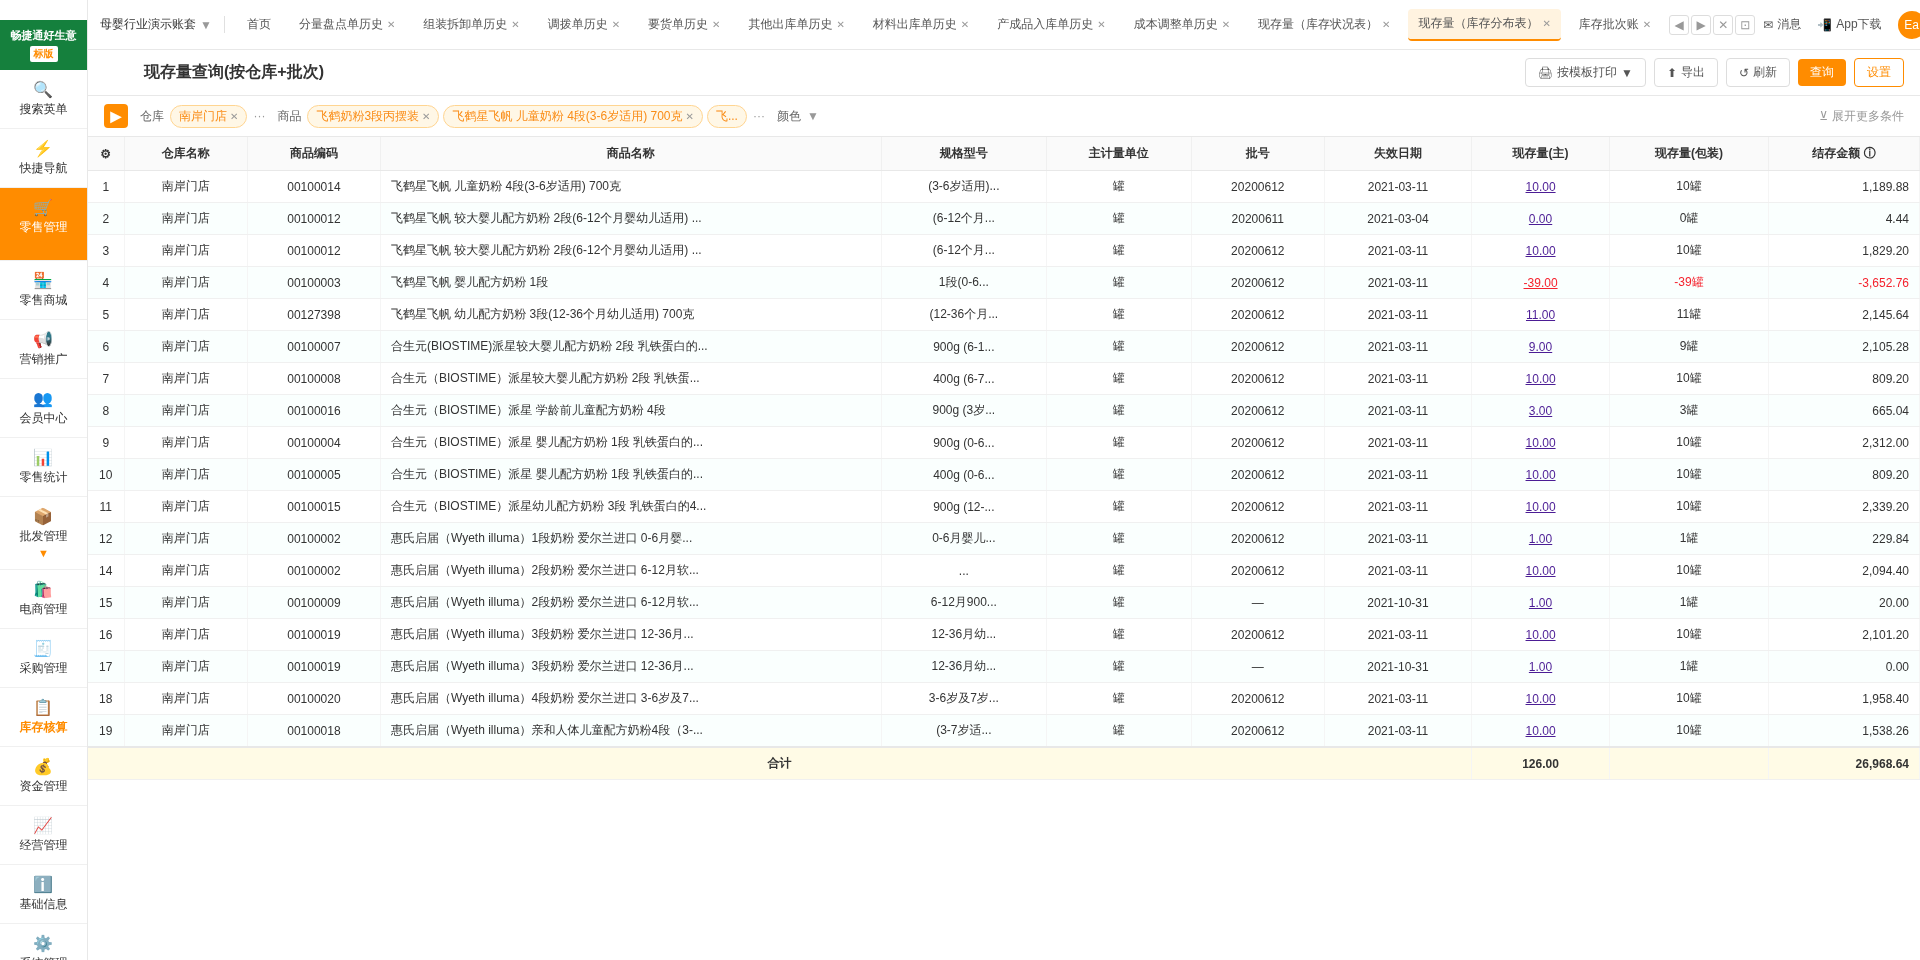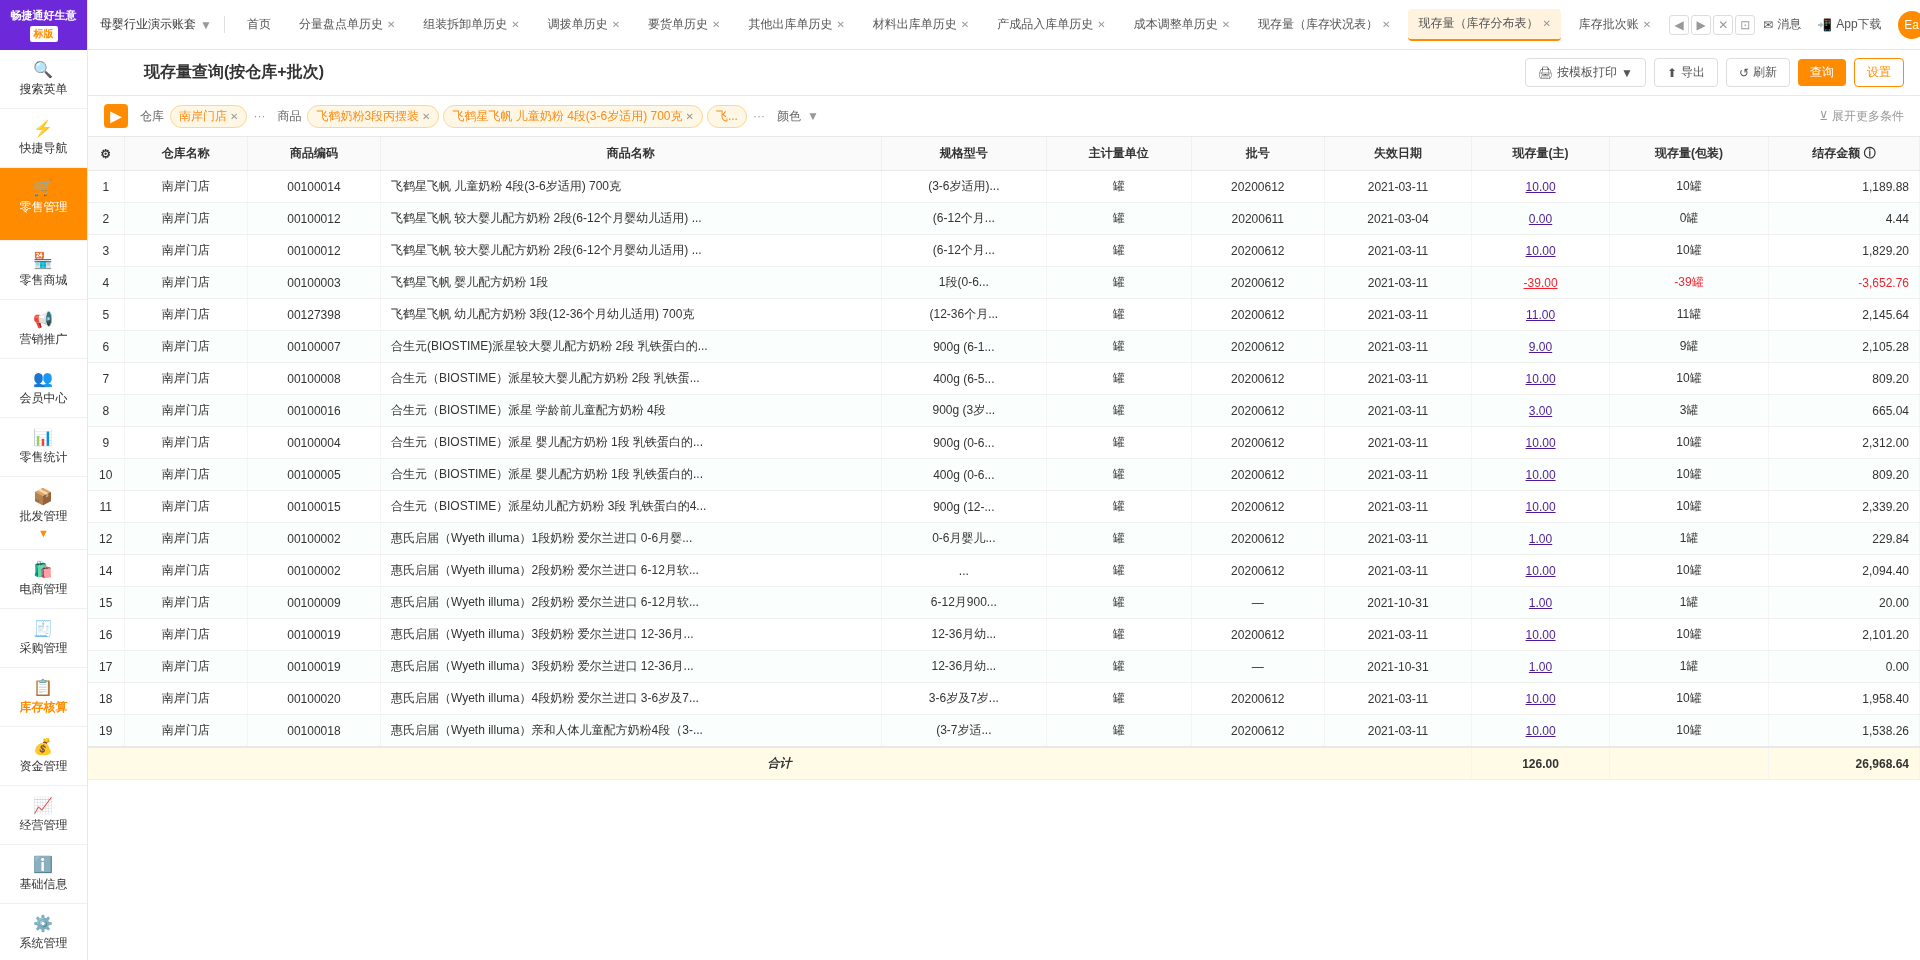--- a/index.html
+++ b/index.html
@@ -1,20 +1,20 @@
 <!DOCTYPE html>
 <html><head>
   <meta charset="utf-8">
   <style>
     * { box-sizing: border-box; margin: 0; padding: 0; font-family: 'Microsoft YaHei', Arial, sans-serif; font-size: 12px; }
     body { background: #f5f5f5; width: 1920px; height: 960px; overflow: hidden; display: flex; }
 
     
     .sidebar { width: 88px; background: #fff; display: flex; flex-direction: column; border-right: 1px solid #e8e8e8; flex-shrink: 0; }
-    .sidebar-logo { background: #6d28d9; padding: 18px 4px; text-align: center; color: #fff; font-size: 11px; font-weight: bold; line-height: 1.4; height: 50px; display: flex; align-items: center; justify-content: center; }
+    .sidebar-logo { background: #15803d; padding: 18px 4px; text-align: center; color: #fff; font-size: 11px; font-weight: bold; line-height: 1.4; height: 50px; display: flex; align-items: center; justify-content: center; margin-top: 20px; }
     .sidebar-item { padding: 10px 4px; text-align: center; font-size: 11px; color: #333; cursor: pointer; border-bottom: 1px solid #f0f0f0; display: flex; flex-direction: column; align-items: center; gap: 2px; }
     .sidebar-item.active { background: #ff8c00; color: #fff; }
     .sidebar-item .icon { font-size: 16px; }
     .sidebar-arrow { color: #ff8c00; font-size: 11px; }
 
     
     .main { flex: 1; display: flex; flex-direction: column; overflow: hidden; }
 
     
     .topbar { background: #fff; border-bottom: 1px solid #e8e8e8; display: flex; align-items: center; height: 50px; padding: 0 12px; gap: 8px; overflow: hidden; flex-shrink: 0; }
@@ -378,21 +378,21 @@
     <td>2021-03-11</td>
     <td class="link ">9.00</td>
     <td class="">9罐</td>
     <td class="text-right ">2,105.28</td>
   </tr>
           <tr>
     <td>7</td>
     <td>南岸门店</td>
     <td>00100008</td>
     <td class="text-left" style="max-width:280px;overflow:hidden;text-overflow:ellipsis;white-space:nowrap;">合生元（BIOSTIME）派星较大婴儿配方奶粉 2段 乳铁蛋...</td>
-    <td>400g (6-5...</td>
+    <td>400g (6-7...</td>
     <td>罐</td>
     <td>20200612</td>
     <td>2021-03-11</td>
     <td class="link ">10.00</td>
     <td class="">10罐</td>
     <td class="text-right ">809.20</td>
   </tr>
           <tr>
     <td>8</td>
     <td>南岸门店</td>
@@ -530,21 +530,21 @@
     <td class="text-left" style="max-width:280px;overflow:hidden;text-overflow:ellipsis;white-space:nowrap;">惠氏启届（Wyeth illuma）亲和人体儿童配方奶粉4段（3-...</td>
     <td>(3-7岁适...</td>
     <td>罐</td>
     <td>20200612</td>
     <td>2021-03-11</td>
     <td class="link ">10.00</td>
     <td class="">10罐</td>
     <td class="text-right ">1,538.26</td>
   </tr>
           <tr class="total-row">
-  <td colspan="8" style="text-align:center;font-style:italic;">合计</td>
+  <td colspan="8" style="text-align:center;">合计</td>
   <td>126.00</td>
   <td></td>
   <td class="text-right">26,968.64</td>
 </tr>
         </tbody>
     </table>
   </div>
 
 </div>
 

